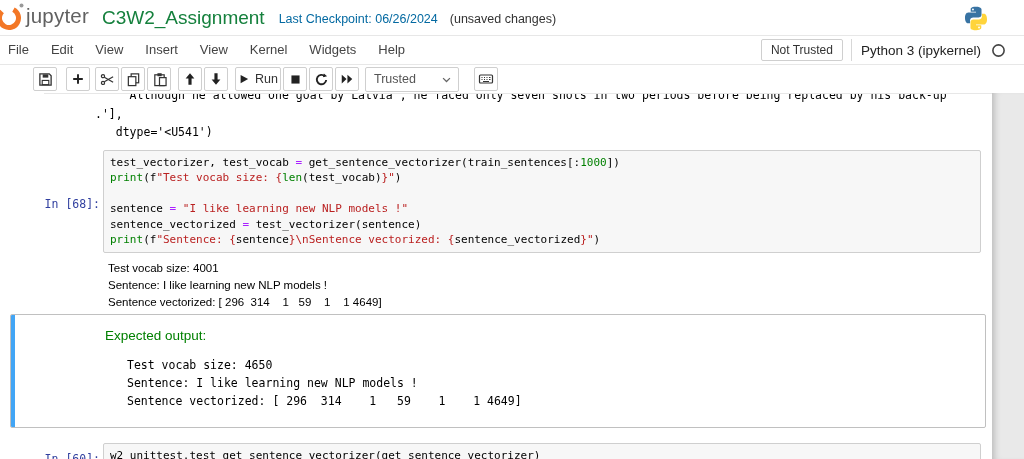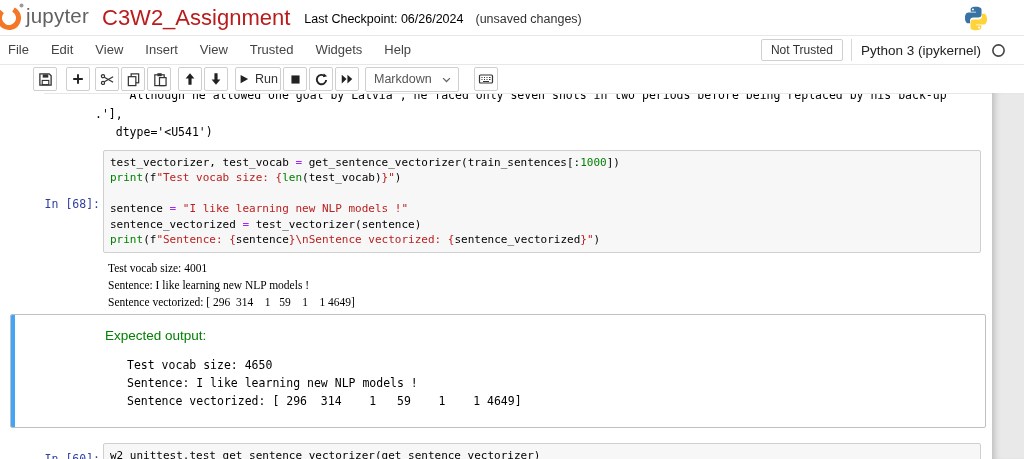--- a/index.html
+++ b/index.html
@@ -6,22 +6,22 @@
   html,body { margin:0; padding:0; }
   body {
     width:1024px; height:459px; overflow:hidden; position:relative;
     background:#fff; font-family:"Liberation Sans", sans-serif; color:#333;
   }
   
   #header { position:absolute; left:0; top:0; width:1024px; height:35px; display:flex; align-items:center; background:#fff; }
   #logo { position:relative; width:98px; height:35px; flex:0 0 auto; cursor:pointer; }
   #logo svg { position:absolute; left:-4px; top:1px; }
   #logo .logo-text { position:absolute; left:26px; top:4px; font-size:20.5px; color:#616161; letter-spacing:.2px; }
-  #notebook-title { font-size:22px; color:#b91c1c; margin-left:4px; cursor:pointer; }
-  #checkpoint { font-size:12.5px; color:#000000; margin-left:14px; margin-top:3px; }
+  #notebook-title { font-size:19px; color:#15803d; margin-left:4px; cursor:pointer; }
+  #checkpoint { font-size:12.5px; color:#0369a1; margin-left:14px; margin-top:3px; }
   #autosave { font-size:12.5px; color:#333; margin-left:12px; margin-top:3px; }
   #python-logo { margin-left:auto; margin-right:34px; margin-top:2px; }
   
   #menubar { position:absolute; left:0; top:35px; width:1024px; height:30px; background:#fff;
              border-top:1px solid #e7e7e7; border-bottom:1px solid #e7e7e7;
              display:flex; align-items:center; }
   .menu-item { font-size:13px; color:#444; padding:0 11px; line-height:28px; cursor:pointer; }
   .menu-item:first-child { padding-left:8px; }
   #menubar-right { margin-left:auto; display:flex; align-items:center;text-align:center; }
   #trust-indicator { font-size:12px; color:#333; border:1px solid #cfcfcf; border-radius:2px; padding:3px 9px; background:#fff; }
@@ -61,21 +61,21 @@
   .input-area { flex:1 1 auto; margin-right:19px; background:#f7f7f7; border:1px solid #cfcfcf;
                 border-radius:2px; padding:4px 6px; cursor:text; }
   .cm-line { font-family:"DejaVu Sans Mono", monospace; font-size:11px; line-height:15.5px;
              color:#000; white-space:pre; }
   .tk-d { color:#000; }
   .tk-k { color:#AA22FF; }
   .tk-b { color:#008000; }
   .tk-s { color:#BA2121; }
   .tk-n { color:#008000; }
   #row-68 { margin-top:8px; }
-  #output-68 { margin:7px 0 0 100px; font-family:Liberation Serif, serif;
+  #output-68 { margin:7px 0 0 100px; font-family:Liberation Sans, sans-serif;
                font-size:11.5px; line-height:17px; color:#000; white-space:pre; }
   
   #md-cell { position:relative; margin:3px 14px 0 2px; border:1px solid #c0c0c0; border-radius:2px;
              background:#fff; padding:13px 26px 17px 94px; }
   #md-cell .sel-bar { position:absolute; left:0; top:0; bottom:0; width:4px; background:#42A5F5; border-radius:1px 0 0 1px; }
   #md-heading { font-size:13.5px; color:#008000; line-height:16px; }
   #md-code { margin:12px 0 0 22px; font-family:"DejaVu Sans Mono", monospace; font-size:11.5px;
              line-height:18px; color:#000; white-space:pre; }
   #row-60 { margin-top:15px; }
   #row-60 .input-area { min-height:28px; }
@@ -99,21 +99,21 @@
     <path fill="#FFD43B" d="M12.1 22.4c4.9 0 4.6-2.1 4.6-2.1l0-2.2h-4.7v-.7h6.6s3.2.4 3.2-4.7-2.8-4.9-2.8-4.9h-1.7v2.3s.1 2.8-2.8 2.8H9.8s-2.7-.1-2.7 2.6v4.4s-.4 2.5 5 2.5zm2.6-1.5a.85.85 0 1 1 0-1.7.85.85 0 0 1 0 1.7z"></path>
   </svg>
 </div>
 
 <div id="menubar">
   <span class="menu-item">File</span>
   <span class="menu-item">Edit</span>
   <span class="menu-item">View</span>
   <span class="menu-item">Insert</span>
   <span class="menu-item">View</span>
-  <span class="menu-item">Trusted</span>
+  <span class="menu-item">Kernel</span>
   <span class="menu-item">Widgets</span>
   <span class="menu-item">Help</span>
   <div id="menubar-right">
     <span id="trust-indicator">Not Trusted</span>
     <span class="menusep"></span>
     <span id="kernel-name">Python 3 (ipykernel)</span>
     <span id="kernel-indicator">
       <svg width="15" height="15" viewBox="0 0 16 16">
         <circle cx="8" cy="8" r="6" fill="none" stroke="#444" stroke-width="1.7"></circle>
       </svg>
@@ -180,21 +180,21 @@
       <path d="M13 8.5A5 5 0 1 1 11.6 4.6" fill="none" stroke="#222" stroke-width="2"></path>
       <path d="M10.5 1.5l3.5 3-4.5 1z" fill="#222"></path>
     </svg>
   </button>
   <button class="tbtn" id="btn-restart-all">
     <svg width="14" height="14" viewBox="0 0 16 16">
       <path d="M2 3l5.5 5L2 13zM8.5 3L14 8l-5.5 5z" fill="#222"></path>
     </svg>
   </button>
   <div id="cell-type-select">
-    <span class="sel-label">Markdown</span>
+    <span class="sel-label">Trusted</span>
     <svg width="11" height="11" viewBox="0 0 16 16">
       <path d="M3 6l5 5 5-5" fill="none" stroke="#666" stroke-width="1.8"></path>
     </svg>
   </div>
   <button class="tbtn" id="btn-keyboard">
     <svg width="16" height="16" viewBox="0 0 16 16">
       <rect x="1.5" y="4" width="13" height="8" rx="1" fill="none" stroke="#333" stroke-width="1.2"></rect>
       <path d="M3.5 6.5h1M6 6.5h1M8.5 6.5h1M11 6.5h1.5M3.5 8.5h1M6 8.5h1M8.5 8.5h1M11 8.5h1.5M5 10.5h6" stroke="#333" stroke-width="1.1"></path>
     </svg>
   </button>

